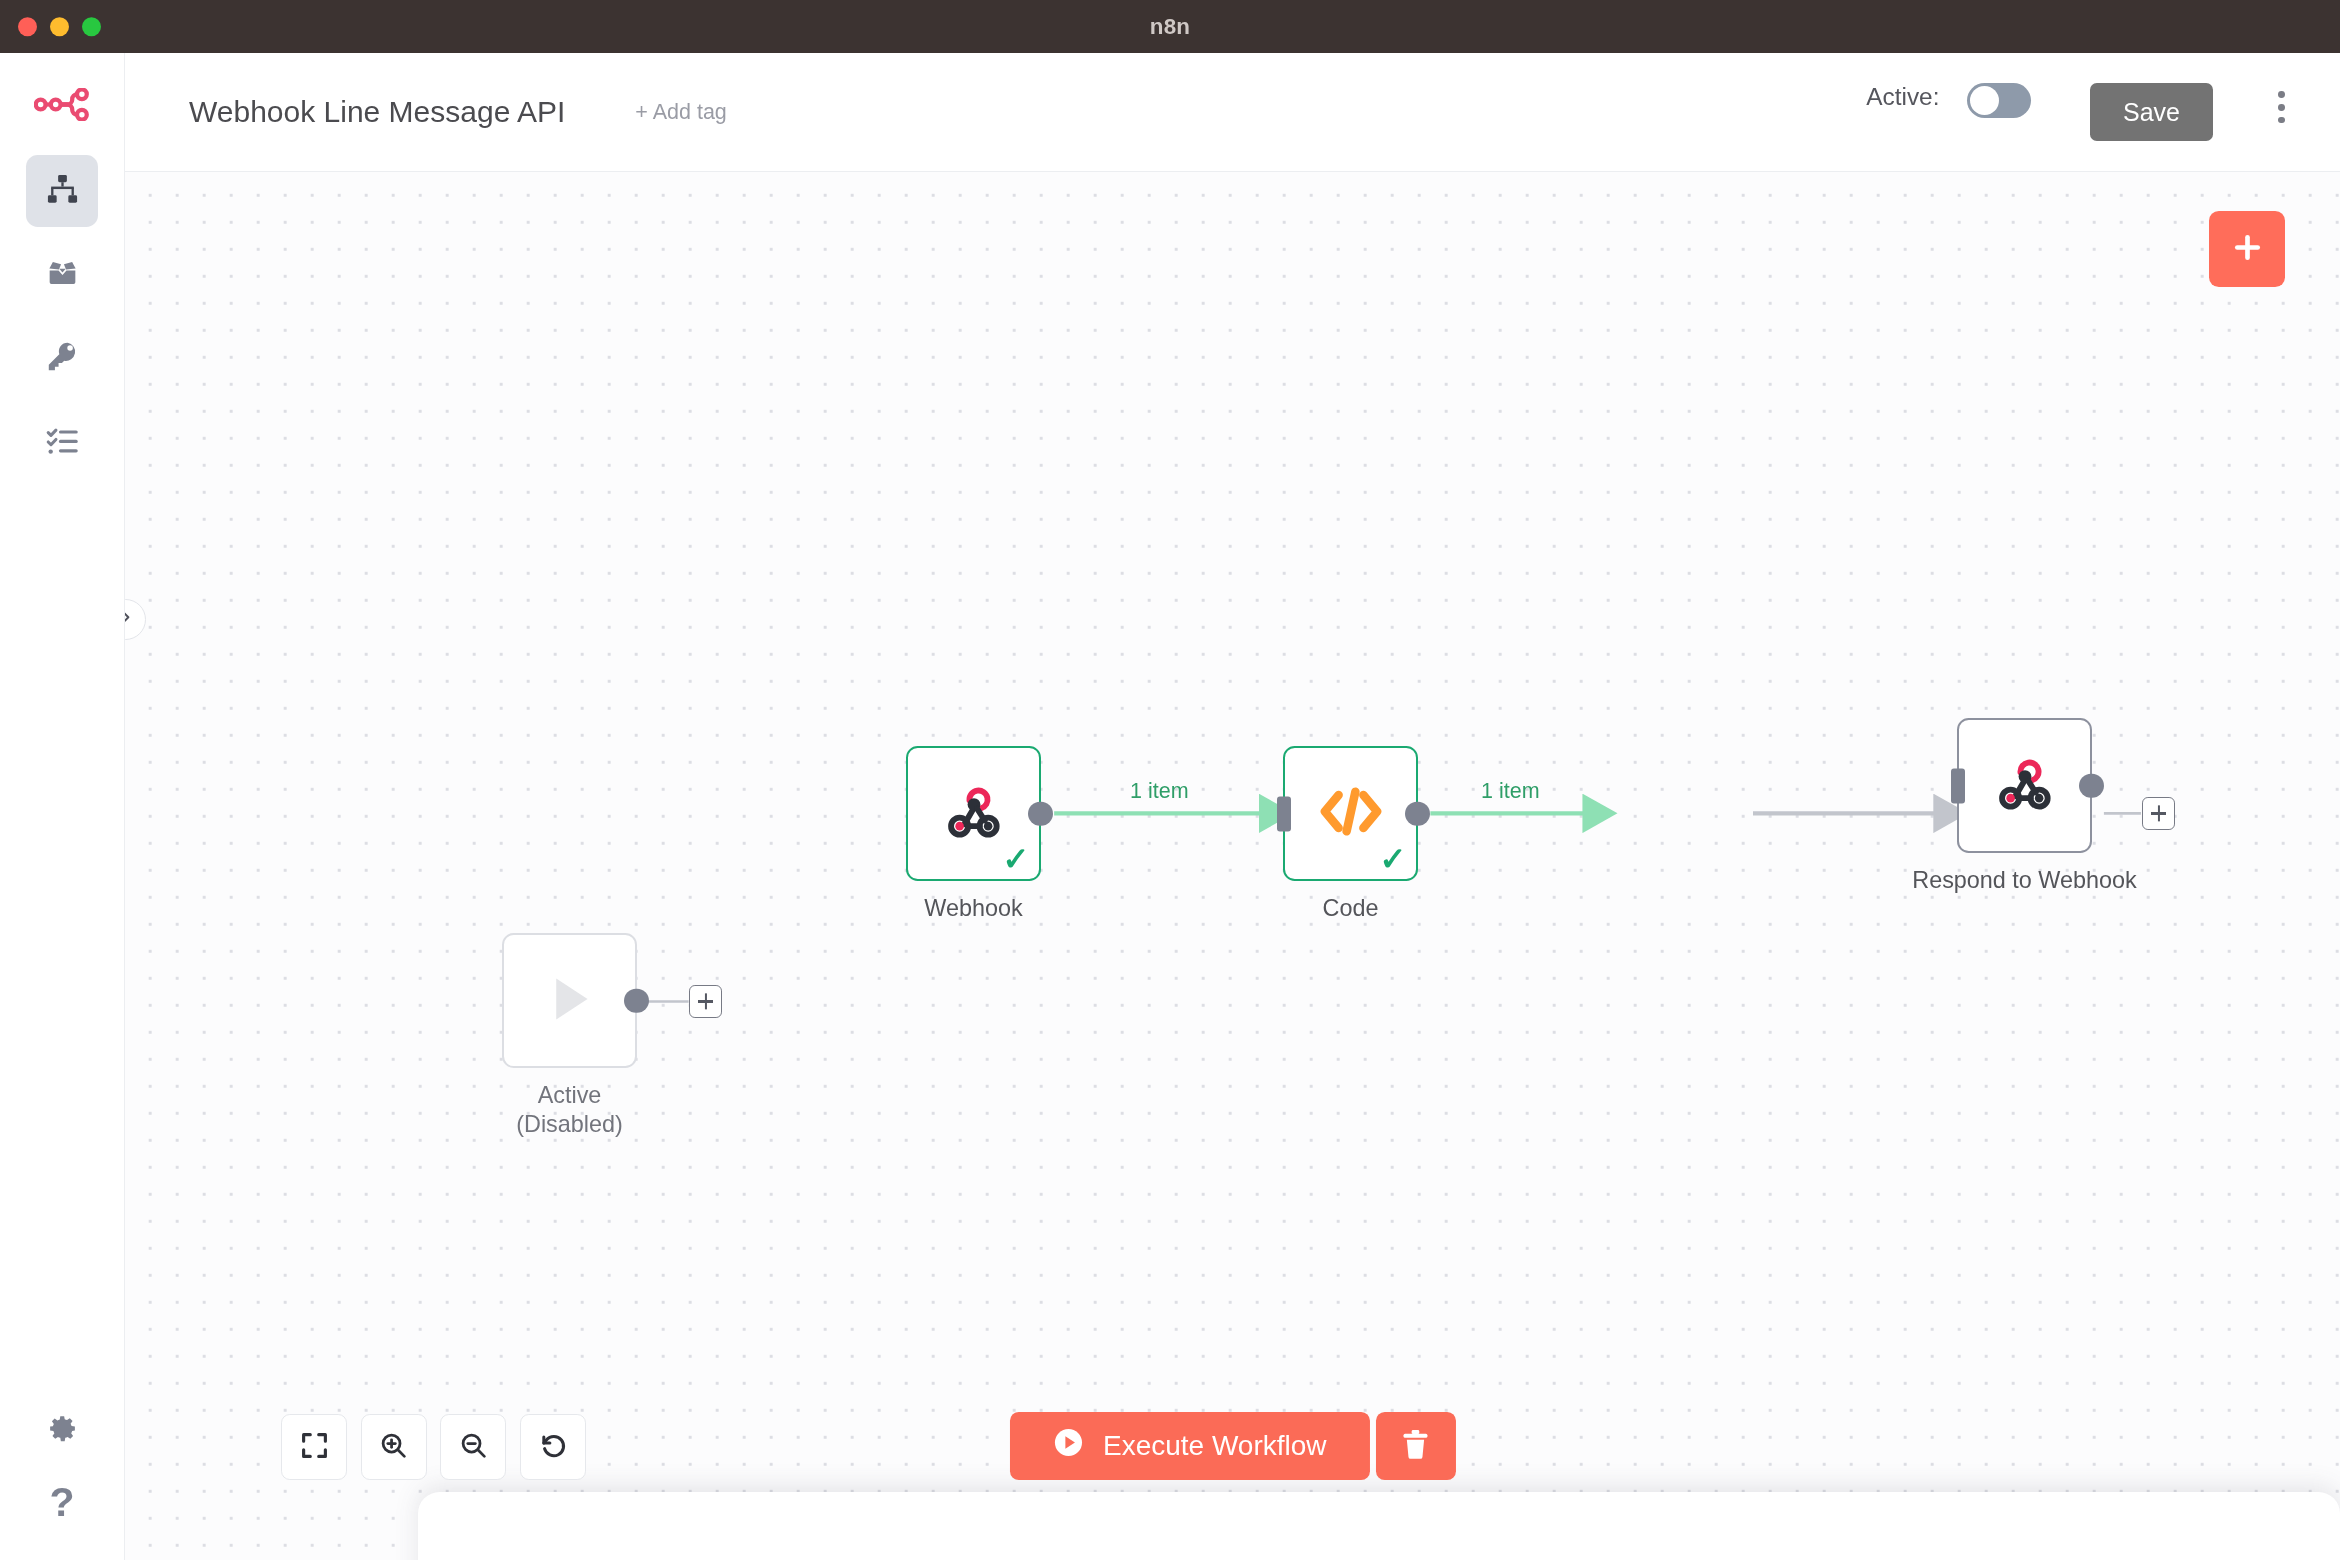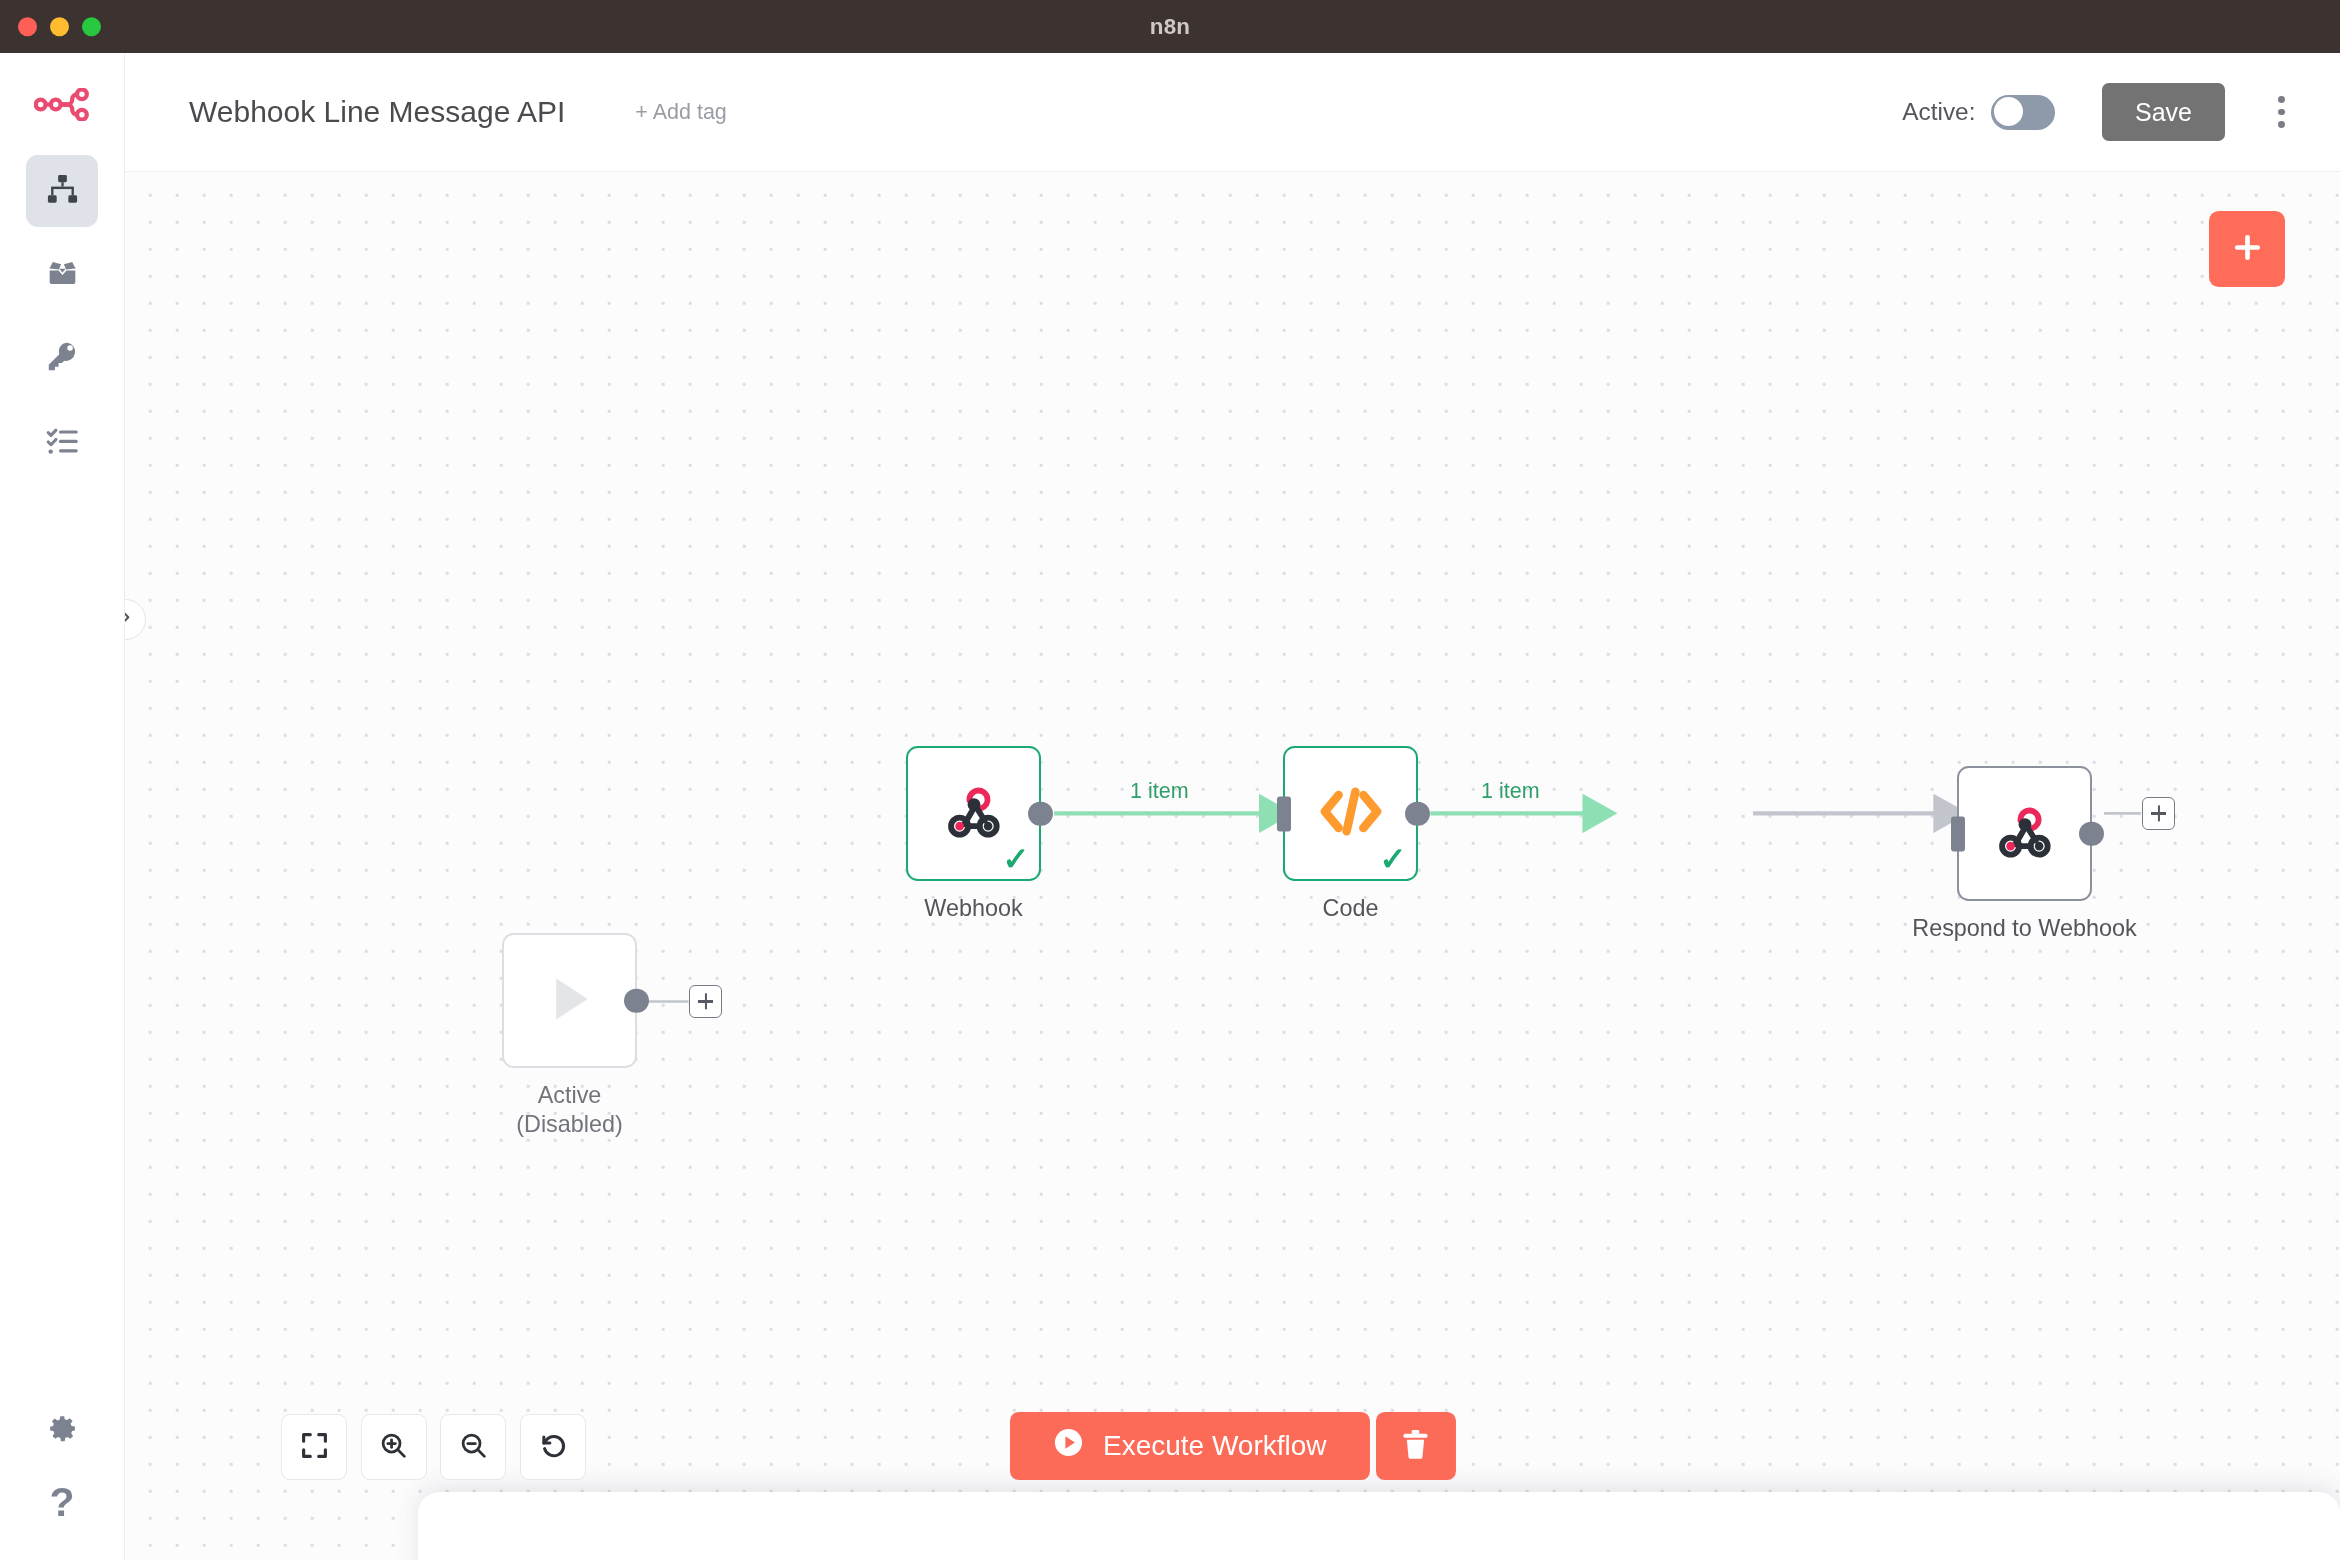--- a/index.html
+++ b/index.html
@@ -64,21 +64,21 @@
   #header {
     height: 119px; flex: 0 0 119px;
     background: #ffffff;
     border-bottom: 1px solid #eceef1;
     display: flex; align-items: center;
     padding: 0 39px 0 64px;
     position: relative; z-index: 4;
   }
   #wf-title { font-size: 30px; color: #4b4b4f; font-weight: 400; white-space: nowrap; }
   #add-tag { margin-left: 70px; font-size: 21.5px; color: #9a9ca5; cursor: pointer; white-space: nowrap; }
-  #header-right { margin-left: auto; display: flex; align-items: center; gap: 0; }
+  #header-right { margin-left: auto; display: flex; gap: 12px; }
   #active-label { font-size: 24.4px; color: #55565d; margin-right: 15.6px; }
   #active-toggle {
     width: 64px; height: 35px; border-radius: 17.6px;
     background: #8e9aaa; position: relative; cursor: pointer;
   }
   #active-toggle .knob {
     position: absolute; top: 2.9px; left: 2.9px;
     width: 29px; height: 29px; border-radius: 50%;
     background: #ffffff;
   }
@@ -391,21 +391,21 @@
               </svg>
             </span>
             <span class="tick">✓</span>
             <span class="in-port"></span>
             <span class="out-dot"></span>
           </div>
           <div class="node-label">Code</div>
         </div>
 
 
-        <div class="node-wrap" style="left:1832px; top:594px;">
+        <div class="node-wrap" style="left:1832px; top:546px;">
           <div class="node-box">
             <span>
               <svg width="64" height="64" viewBox="0 0 24 24">
                 <g fill="none" stroke-width="2.2" stroke-linecap="round">
                   <path d="M10.3 7.6a3.4 3.4 0 1 1 4.4 3.0" stroke="#ec2759"></path>
                   <path d="M12 10.4 L8.4 16.6" stroke="#2c3038"></path>
                   <circle cx="12" cy="9.2" r="2.4" fill="#2c3038" stroke="none"></circle>
                   <circle cx="6.6" cy="17.3" r="3.2" stroke="#2c3038"></circle>
                   <circle cx="6.6" cy="17.3" r="1.6" fill="#ec2759" stroke="none"></circle>
                   <circle cx="17.3" cy="17.3" r="3.2" stroke="#2c3038"></circle>

